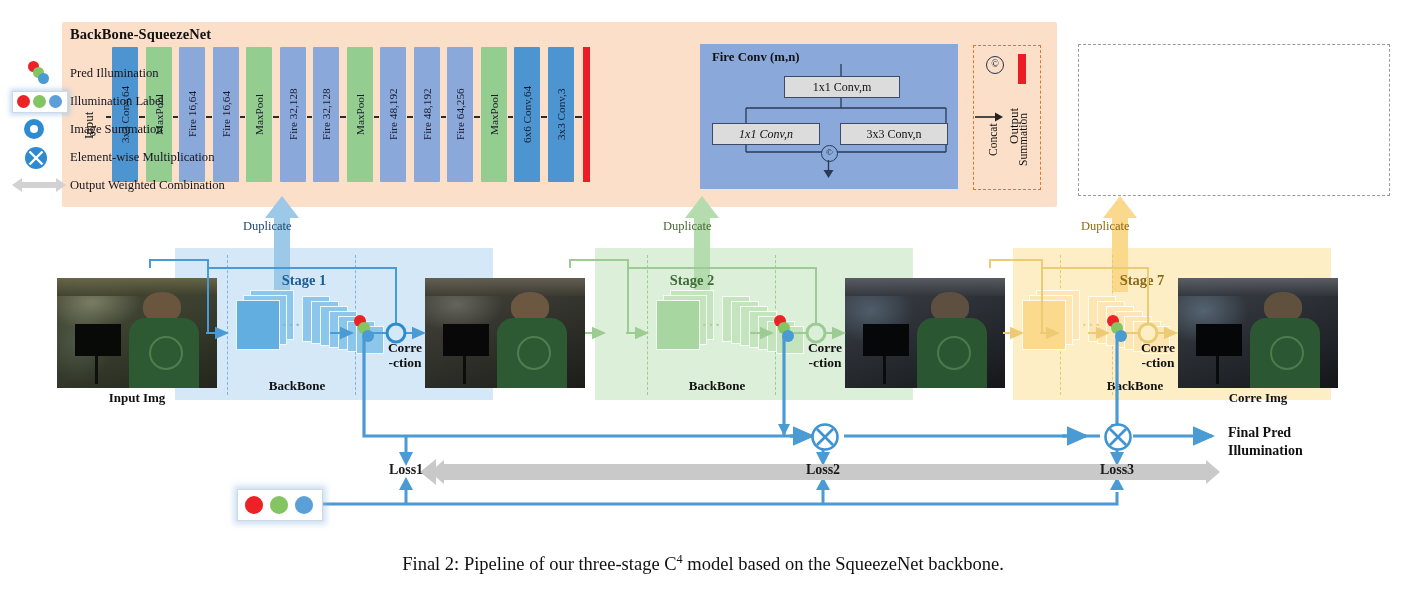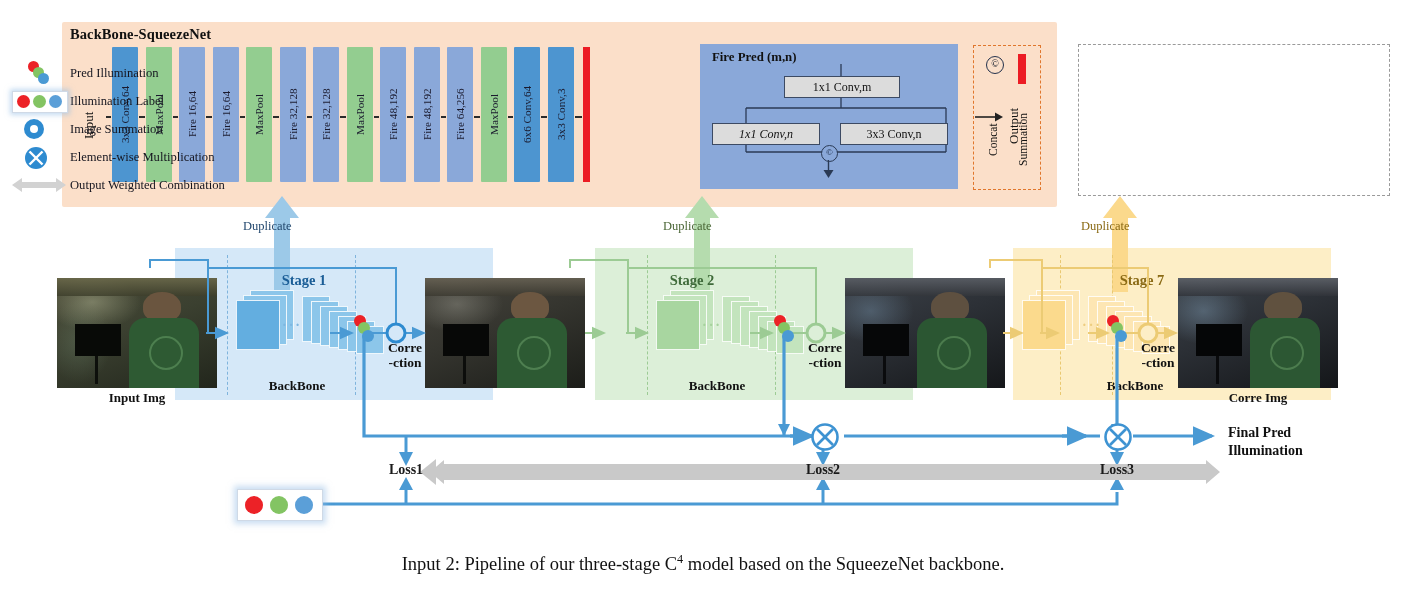--- a/index.html
+++ b/index.html
@@ -191,21 +191,21 @@
     <div class="redbar" style="left: 583px;"></div>
     <div class="conn" style="left: 574.5px; width: 7.5px;"></div>
   </div>
 
 <svg class="abs" id="bb-arrow">
   <line x1="0" y1="7" x2="20" y2="7" stroke="#222" stroke-width="1.6"></line>
   <polygon points="20,2.5 28,7 20,11.5" fill="#222"></polygon>
 </svg>
 
 <div class="abs" id="fire-panel"></div>
-<div class="abs" id="fire-title">Fire Pred (m,n)</div>
+<div class="abs" id="fire-title">Fire Conv (m,n)</div>
 
 <svg class="abs" style="left:700px;top:44px;width:258px;height:145px;">
   <line x1="141" y1="20" x2="141" y2="32" stroke="#2a3a55" stroke-width="1.3"></line>
   <line x1="141" y1="52" x2="141" y2="64" stroke="#2a3a55" stroke-width="1.3"></line>
   <line x1="46" y1="64" x2="246" y2="64" stroke="#2a3a55" stroke-width="1.3"></line>
   <line x1="46" y1="64" x2="46" y2="79" stroke="#2a3a55" stroke-width="1.3"></line>
   <line x1="246" y1="64" x2="246" y2="79" stroke="#2a3a55" stroke-width="1.3"></line>
   <line x1="46" y1="99" x2="46" y2="108" stroke="#2a3a55" stroke-width="1.3"></line>
   <line x1="246" y1="99" x2="246" y2="108" stroke="#2a3a55" stroke-width="1.3"></line>
   <line x1="46" y1="108" x2="246" y2="108" stroke="#2a3a55" stroke-width="1.3"></line>
@@ -552,14 +552,14 @@
   <span>Illumination</span>
 </div>
 
 <div class="abs" id="rgb-chip">
   <i class="dot" style="left:7px;top:6px;width:18px;height:18px;background:#ec2227;"></i>
   <i class="dot" style="left:32px;top:6px;width:18px;height:18px;background:#83c463;"></i>
   <i class="dot" style="left:57px;top:6px;width:18px;height:18px;background:#5b9fd8;"></i>
 </div>
 
 <div class="abs" id="caption">
-  <span>Input 2: Pipeline of our three-stage C</span><sup>4</sup><span> model based on the SqueezeNet backbone.</span>
+  <span>Final 2: Pipeline of our three-stage C</span><sup>4</sup><span> model based on the SqueezeNet backbone.</span>
 </div>
 
 </body></html>

